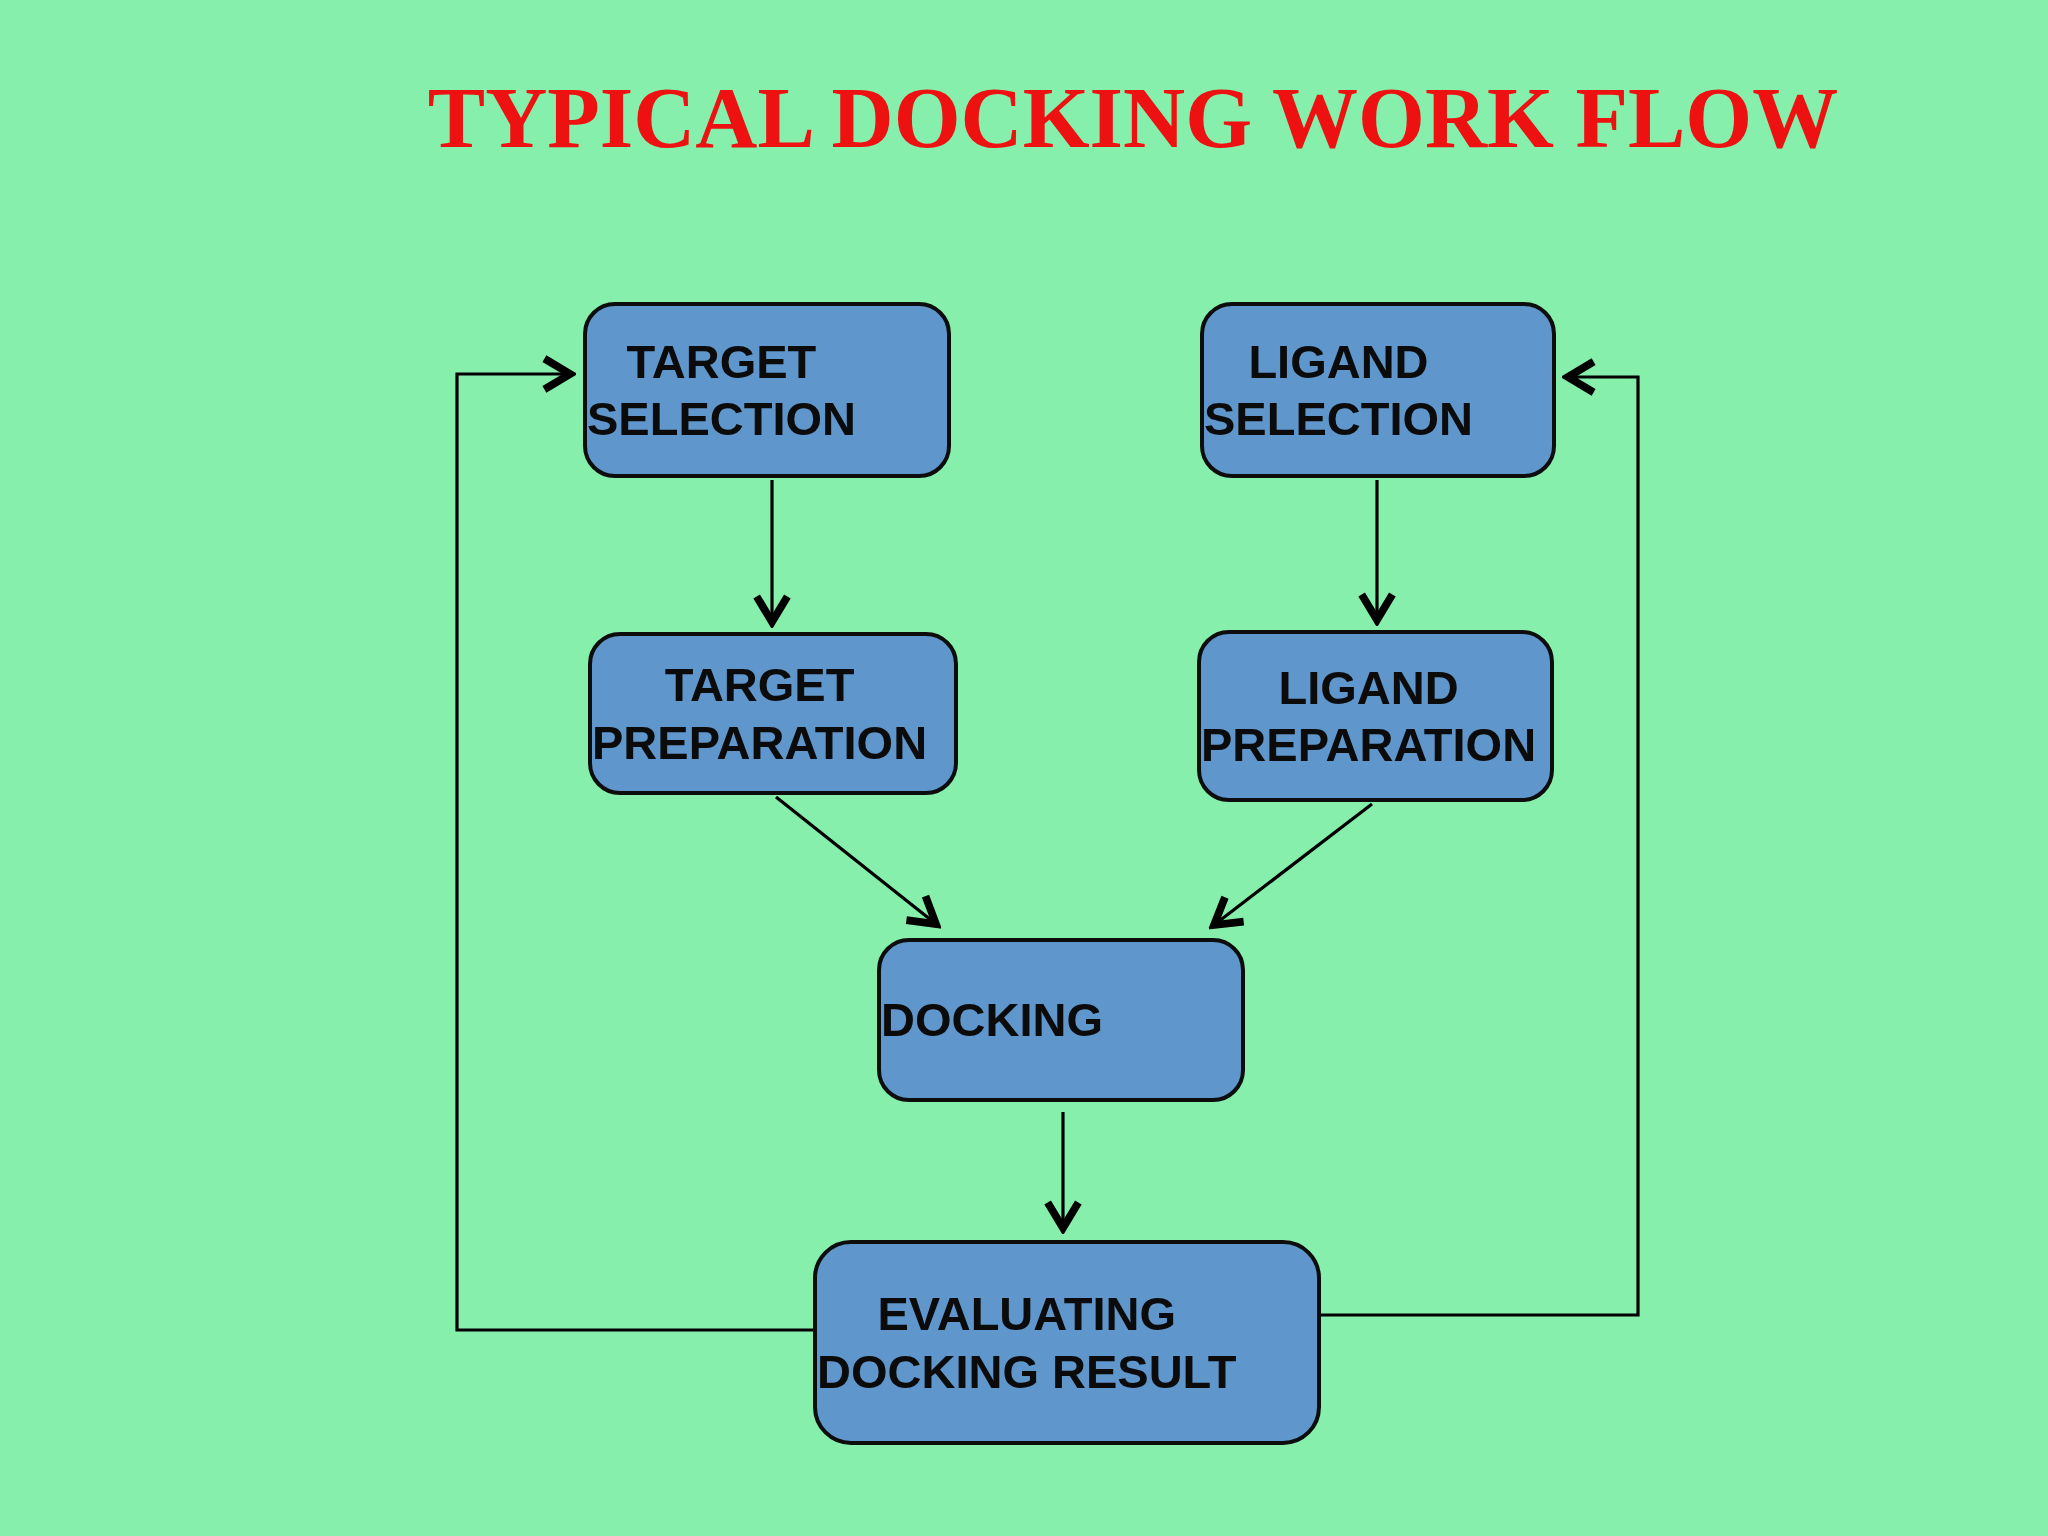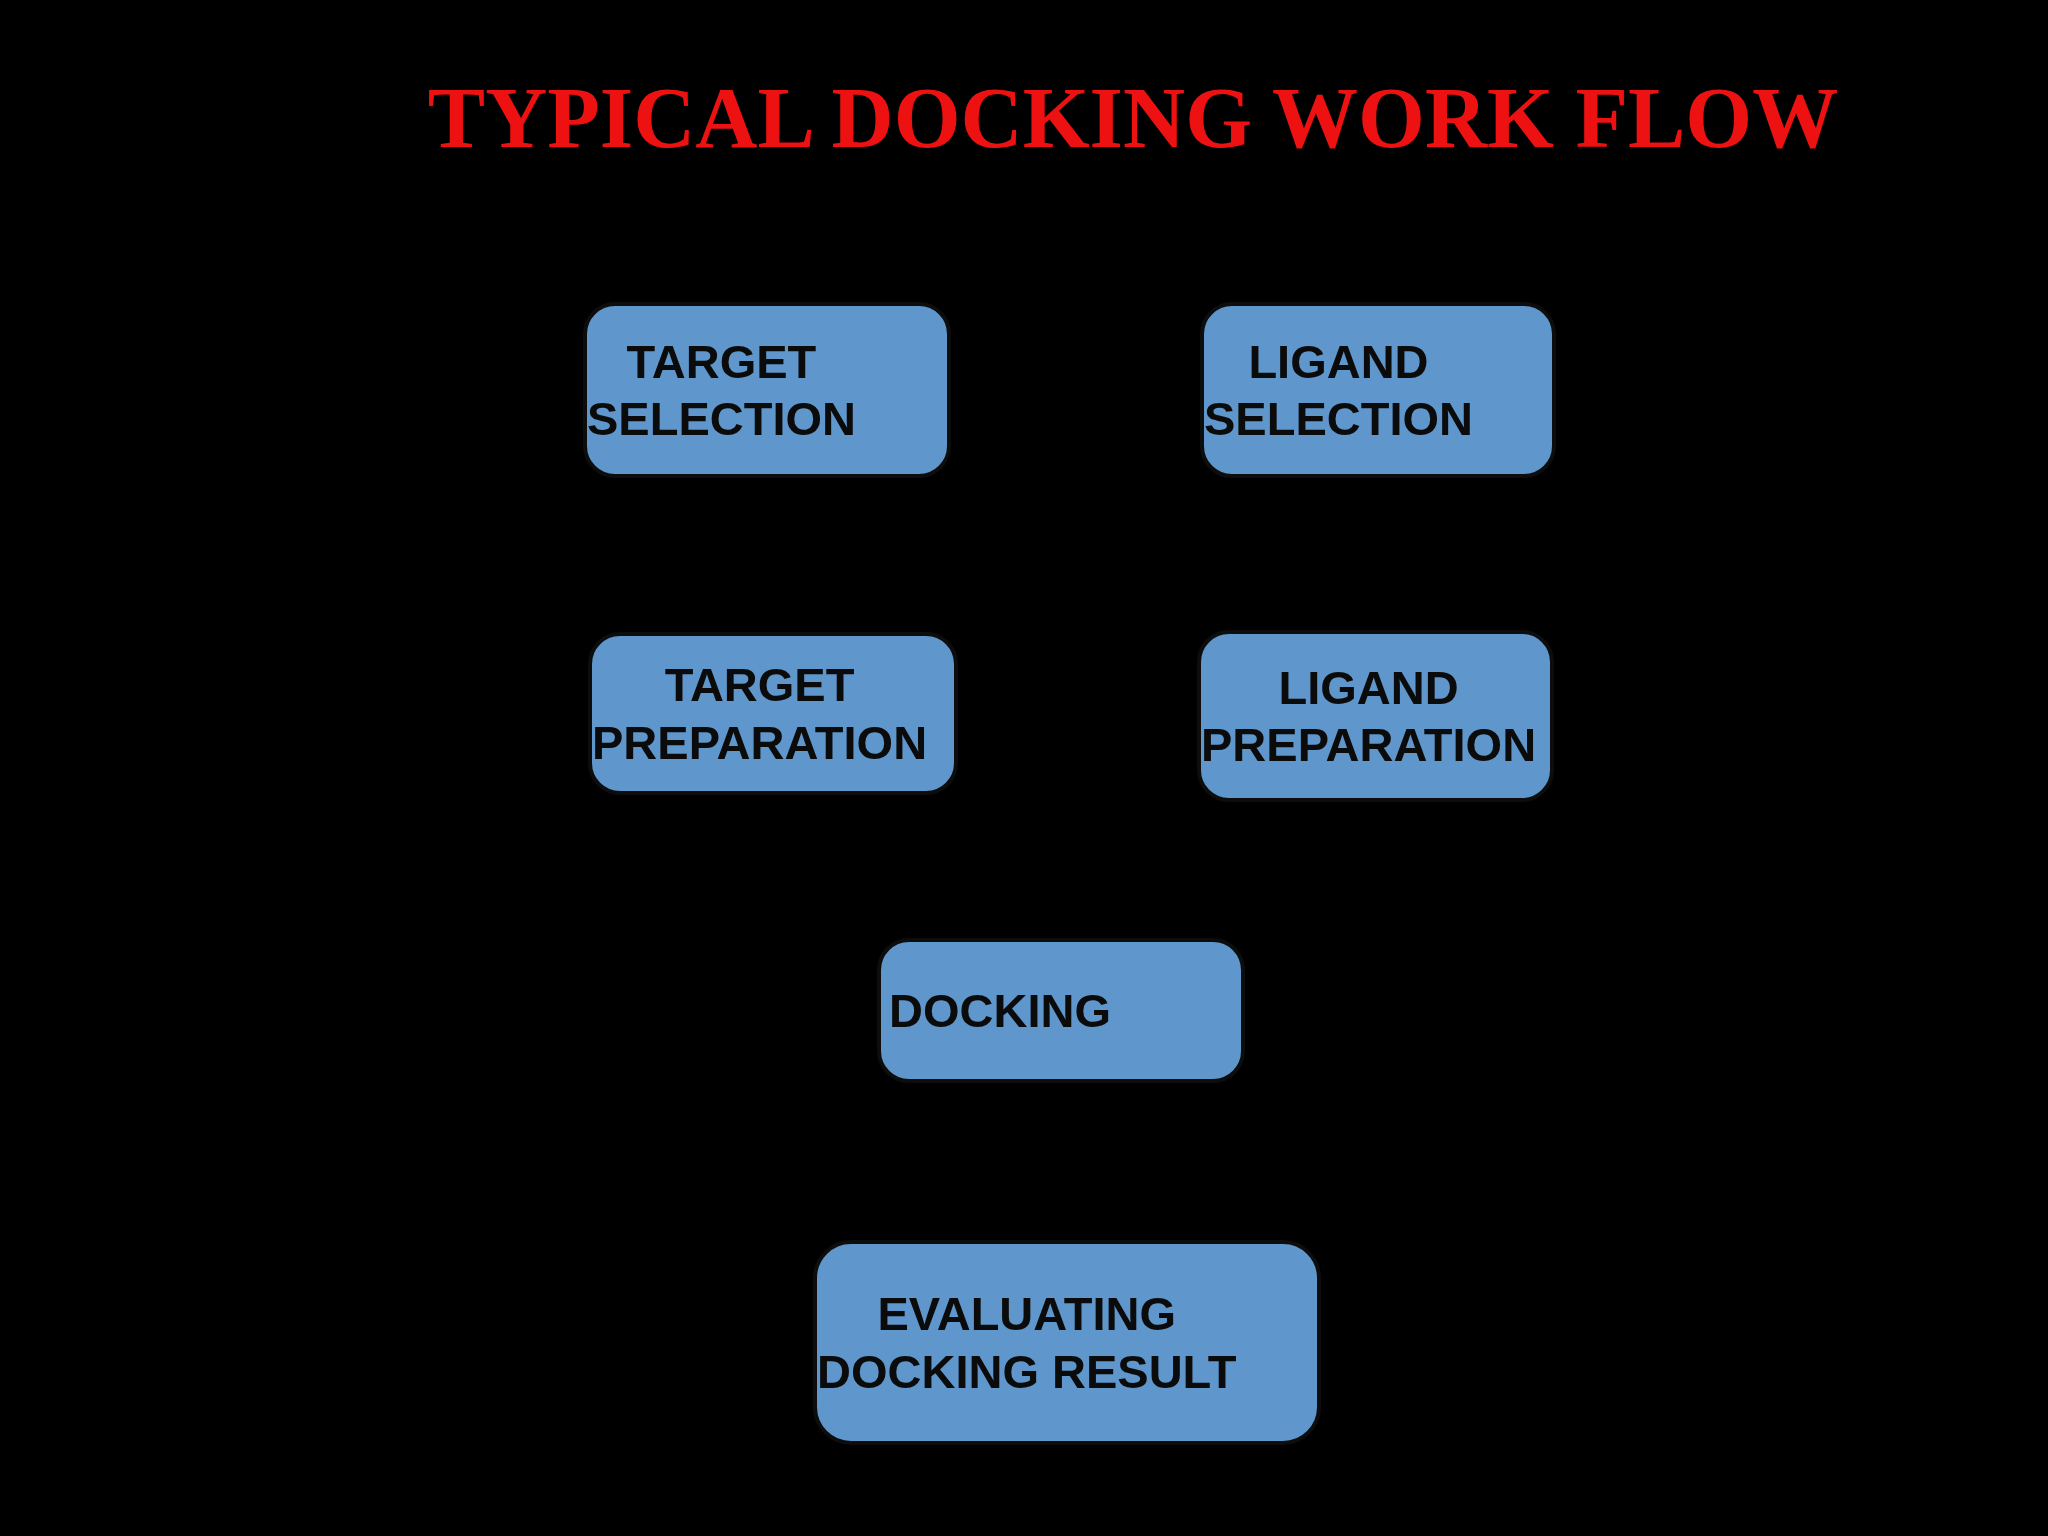--- a/index.html
+++ b/index.html
@@ -1,21 +1,21 @@
 <!DOCTYPE html>
 <html style="--title-red: #ee1111; --node-fill: #5f97cc; --node-border: #0d0d0d; --arrow-color: #000000;"><head>
 <meta charset="utf-8">
 <style>
   html, body { margin: 0; padding: 0; background: #ffffff; }
 
   .canvas {
     position: relative;
     width: 2048px;
     height: 1536px;
-    background: #000000;
+    background: #86efac;
     overflow: hidden;
     font-family: "Liberation Sans", sans-serif;
   }
 
   .title {
     position: absolute;
     top: 68px;
     left: 1133px;
     transform: translateX(-50%);
     margin: 0;
@@ -60,21 +60,21 @@
     font-size: 47px;
     line-height: 1.22;
     color: #0b0b0b;
   }
   .node .label { white-space: pre-line; }
 
   .n-target-selection   { left: 583px;  top: 302px;  width: 368px; height: 176px; }
   .n-ligand-selection   { left: 1200px; top: 302px;  width: 356px; height: 176px; }
   .n-target-preparation { left: 588px;  top: 632px;  width: 370px; height: 163px; }
   .n-ligand-preparation { left: 1197px; top: 630px;  width: 357px; height: 172px; }
-  .n-docking            { left: 877px;  top: 938px;  width: 368px; height: 145px; padding-left: 8px; }
+  .n-docking            { left: 877px;  top: 938px;  width: 368px; height: 164px; }
   .n-evaluating         { left: 813px;  top: 1240px; width: 508px; height: 205px; border-radius: 38px; }
 </style>
 </head>
 <body>
 
 <div class="canvas">
 
   <h1 class="title">TYPICAL DOCKING WORK FLOW</h1>
 
   <svg class="edges" viewBox="0 0 2048 1536" xmlns="http://www.w3.org/2000/svg">

